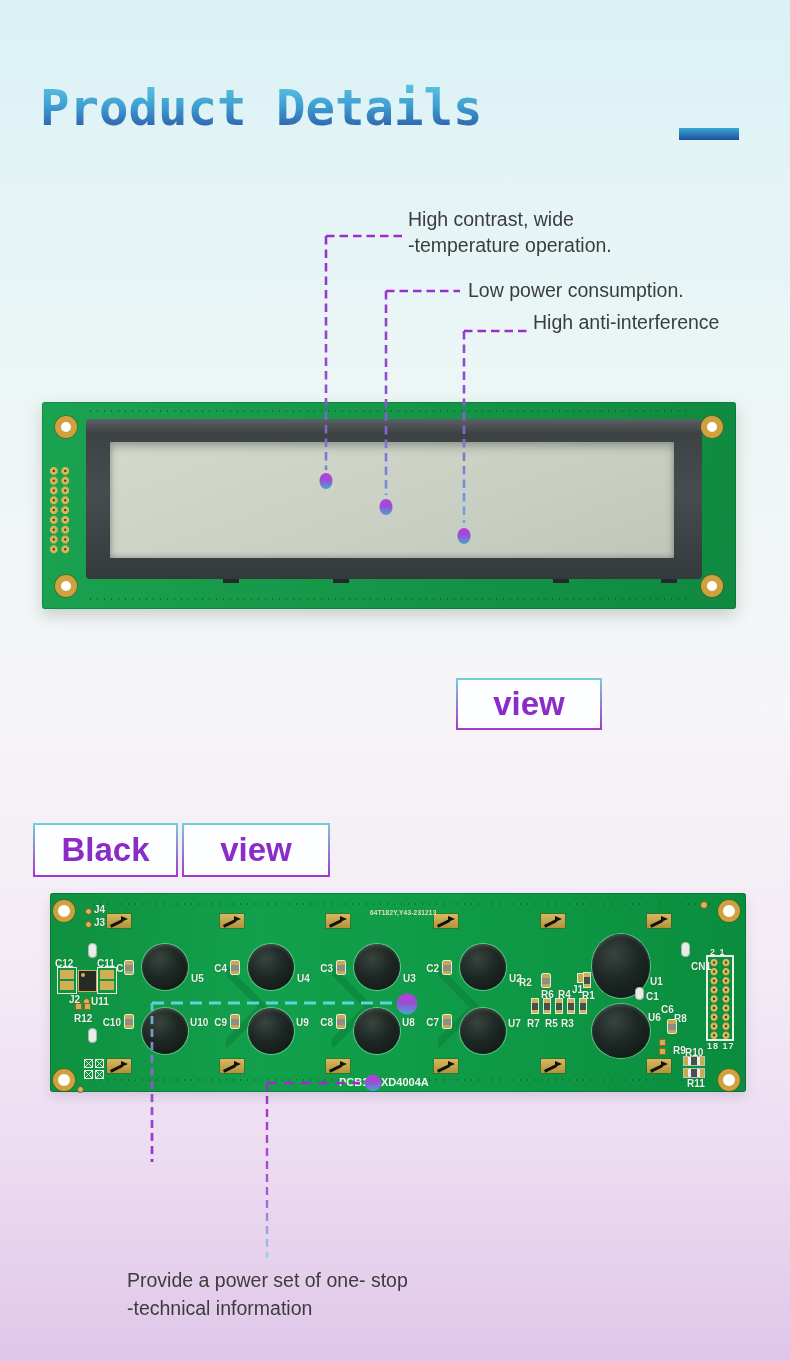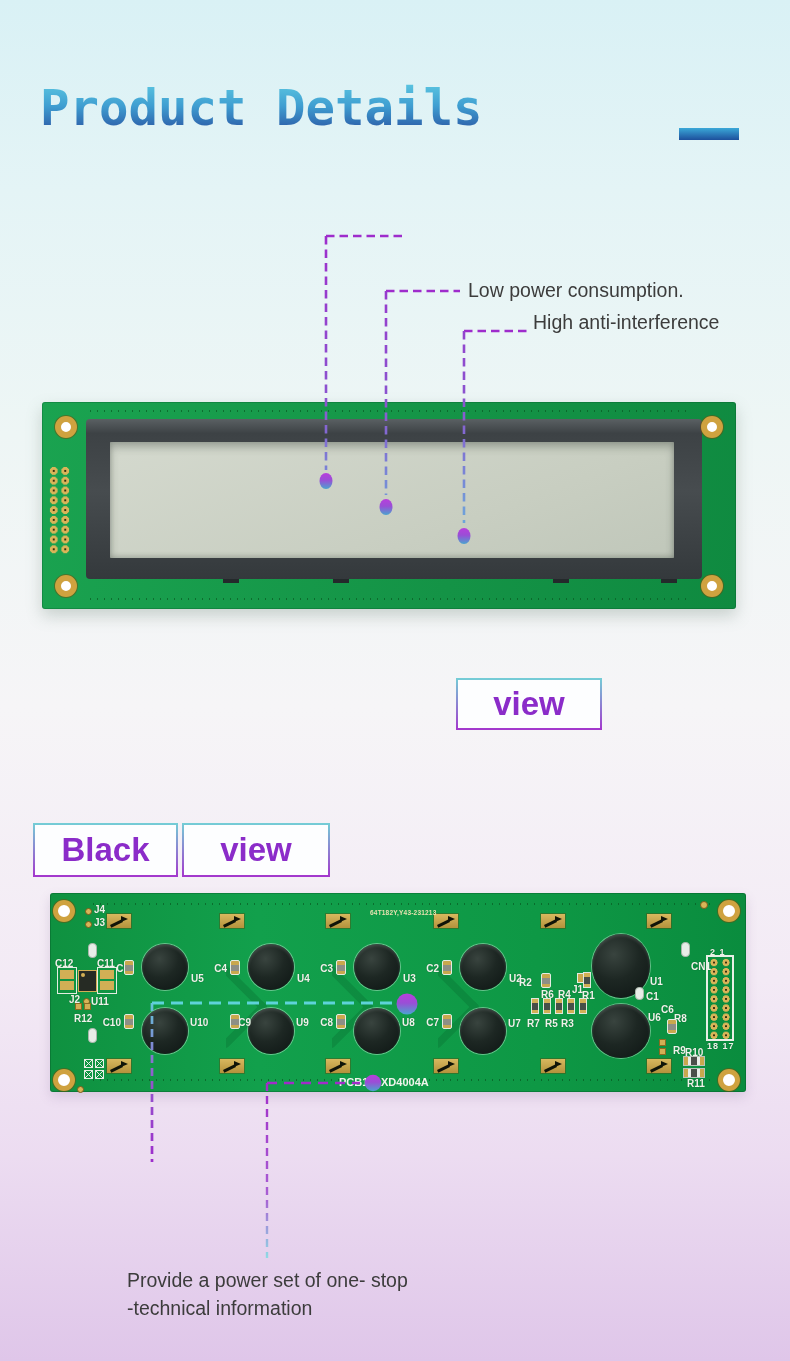--- a/index.html
+++ b/index.html
@@ -96,20 +96,24 @@
   .layer{position:absolute;left:0;top:0;width:100%;height:100%;}
 </style>
 </head>
 <body>
 
 <div id="page">
 
   <h1 class="page-title">Product Details</h1>
   <div class="title-bar"></div>
 
+  <div class="ann" style="left:408px;top:206px">
+    <div>High contrast, wide</div>
+    <div>-temperature operation.</div>
+  </div>
   <div class="ann" style="left:468px;top:277px">
     <div>Low power consumption.</div>
   </div>
   <div class="ann" style="left:533px;top:309px">
     <div>High anti-interference</div>
   </div>
   <div class="ann lh28" style="left:127px;top:1266px">
     <div>Provide a power set of one- stop</div>
     <div>-technical information</div>
   </div>
@@ -195,21 +199,21 @@
       <div class="pcb-label cap-label" style="left:97px;top:963px;width:32px">C5</div>
       <div class="cap" style="left:124px;top:960px"></div>
       <div class="pcb-label cap-label" style="left:203px;top:963px;width:24px">C4</div>
       <div class="cap" style="left:230px;top:960px"></div>
       <div class="pcb-label cap-label" style="left:309px;top:963px;width:24px">C3</div>
       <div class="cap" style="left:336px;top:960px"></div>
       <div class="pcb-label cap-label" style="left:415px;top:963px;width:24px">C2</div>
       <div class="cap" style="left:442px;top:960px"></div>
       <div class="pcb-label cap-label" style="left:97px;top:1017px;width:24px">C10</div>
       <div class="cap" style="left:124px;top:1014px"></div>
-      <div class="pcb-label cap-label" style="left:203px;top:1017px;width:48px">C9</div>
+      <div class="pcb-label cap-label" style="left:203px;top:1017px;width:24px">C9</div>
       <div class="cap" style="left:230px;top:1014px"></div>
       <div class="pcb-label cap-label" style="left:309px;top:1017px;width:24px">C8</div>
       <div class="cap" style="left:336px;top:1014px"></div>
       <div class="pcb-label cap-label" style="left:415px;top:1017px;width:24px">C7</div>
       <div class="cap" style="left:442px;top:1014px"></div>
     </div>
 
   <div class="layer" id="back-labels">
     <div class="silk-top" style="left:370px;top:909px">64T182Y,Y43-231213</div>
 

